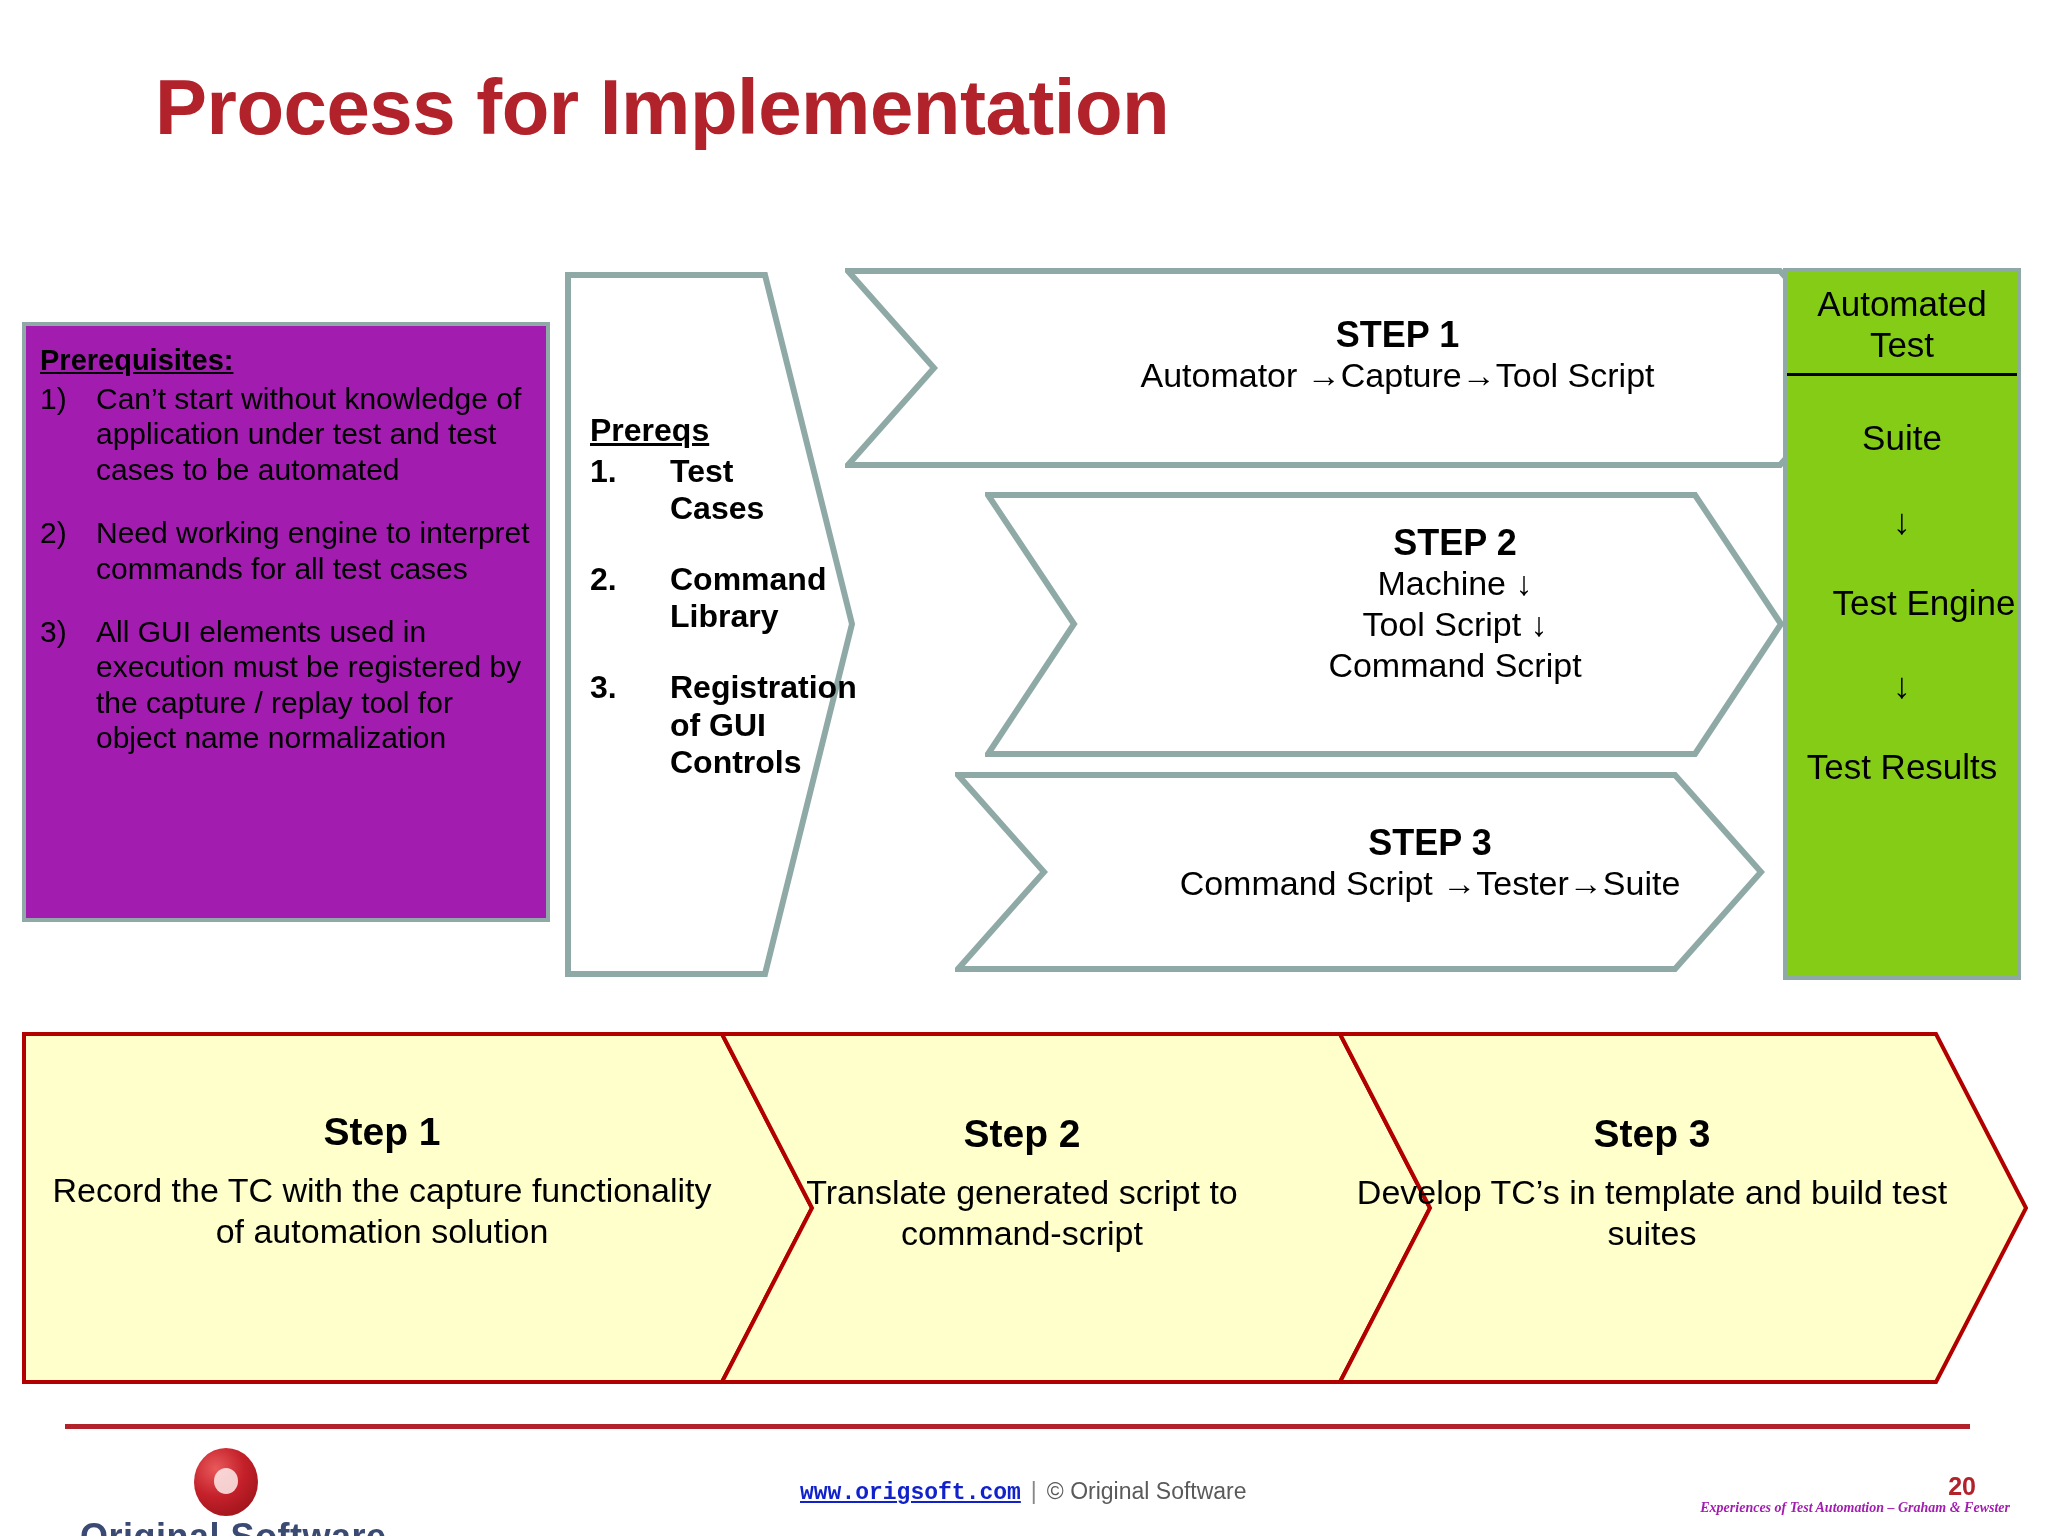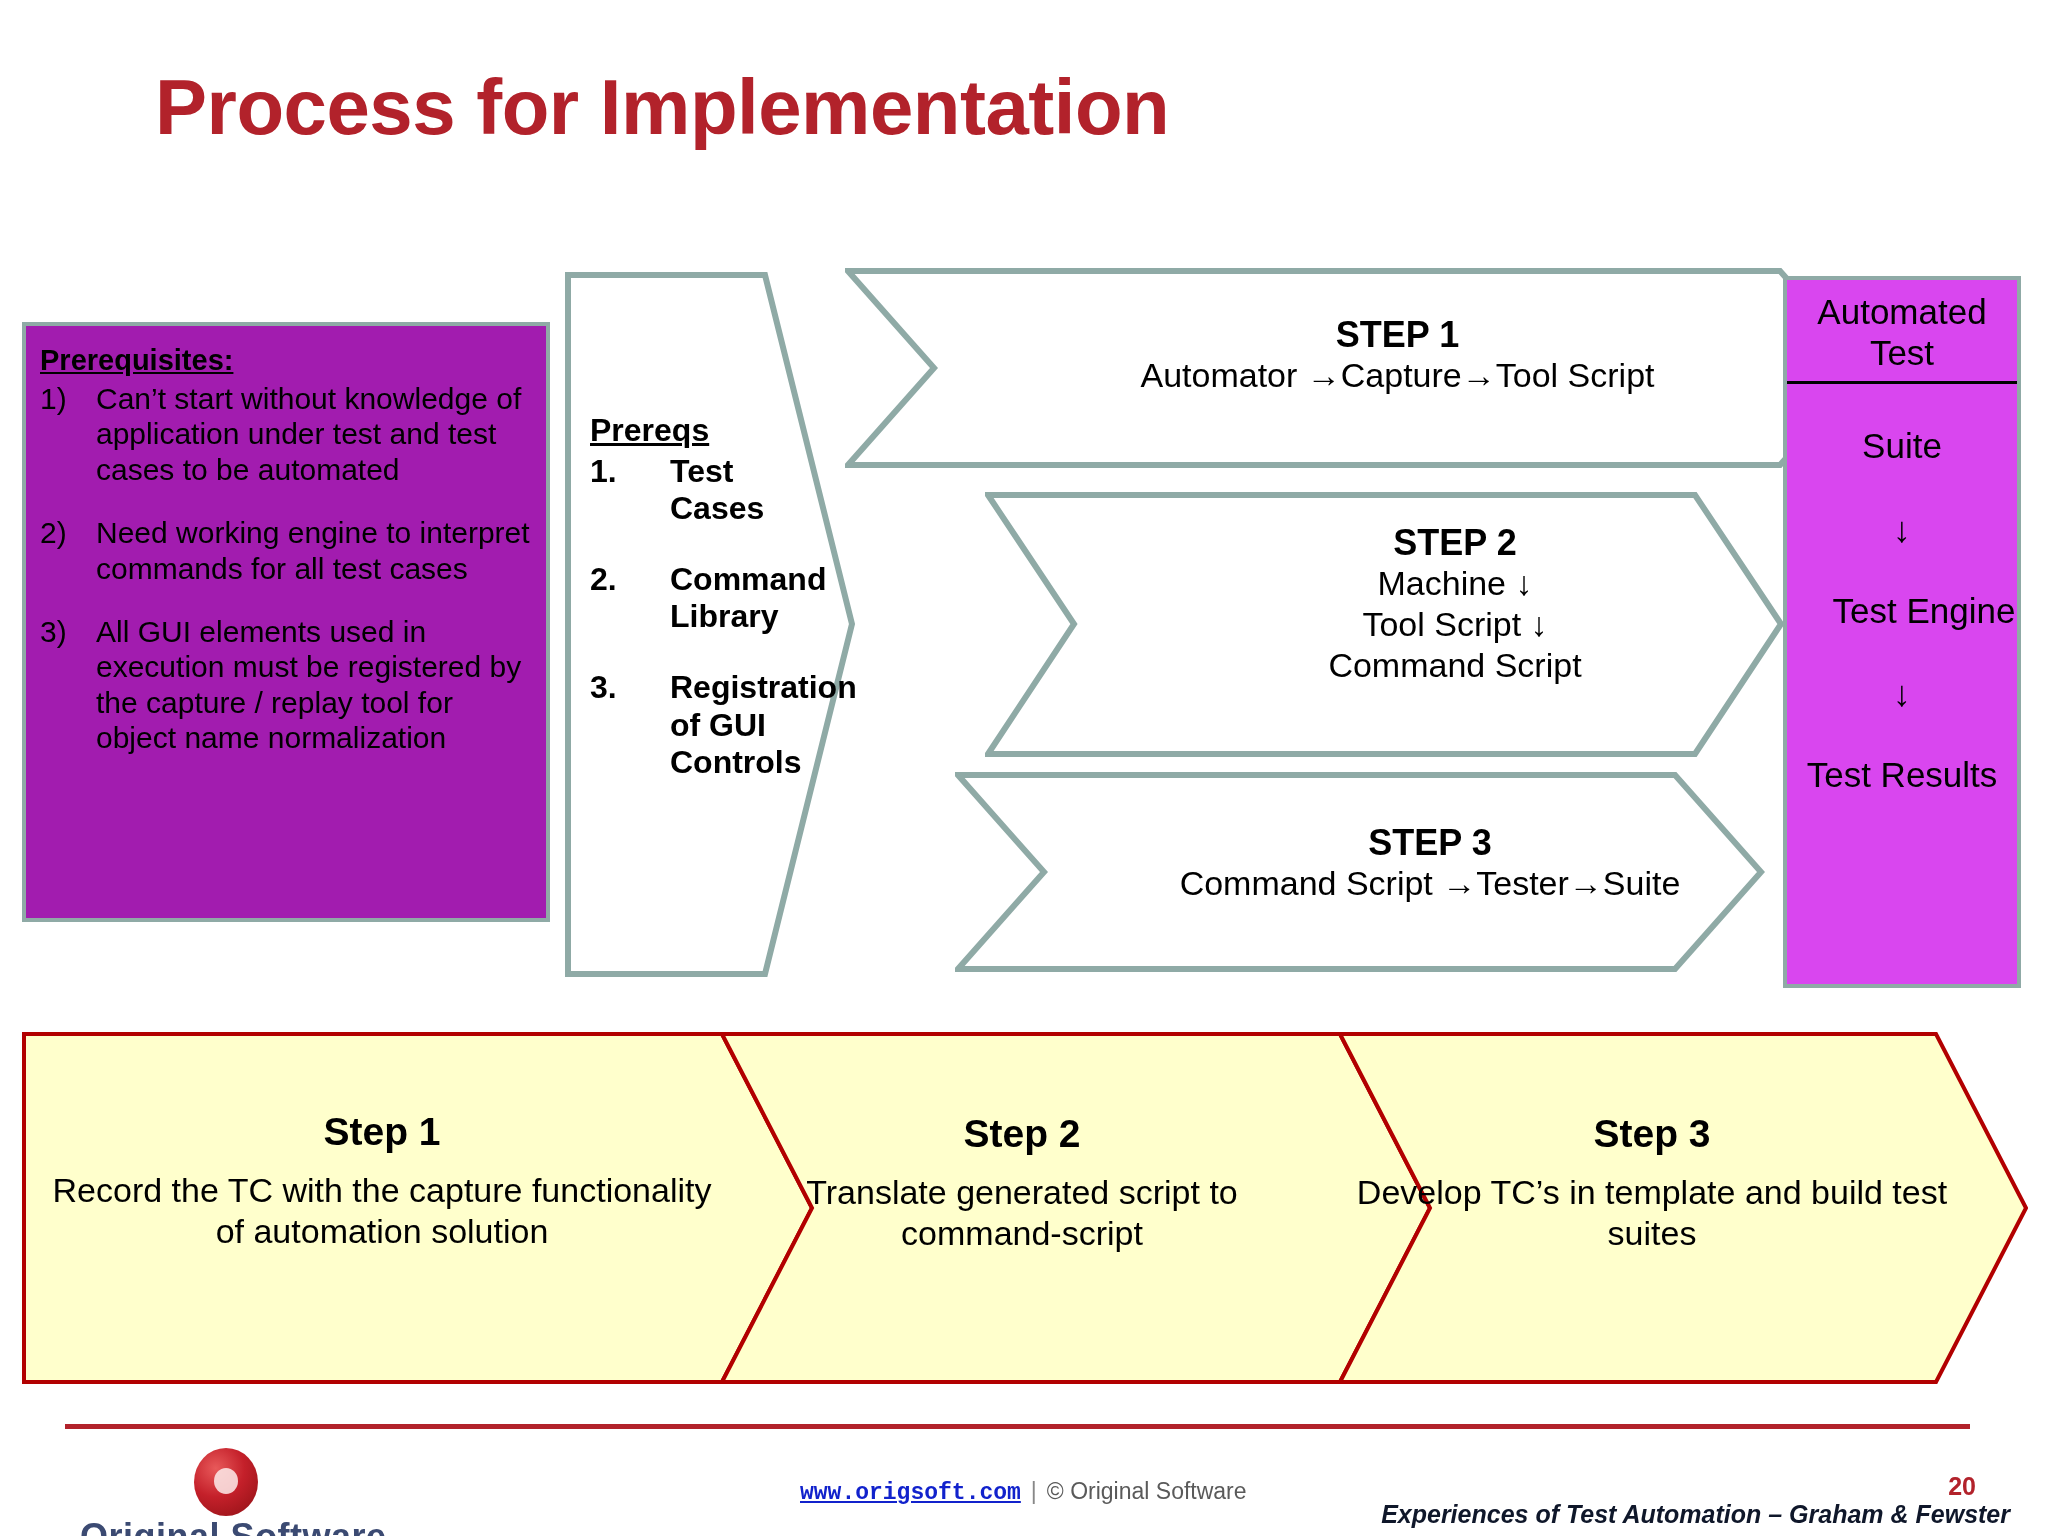--- a/index.html
+++ b/index.html
@@ -117,24 +117,24 @@
   #step1-body { top: 46px; }
   #step2-chevron { left: 985px; top: 492px; width: 800px; height: 265px; }
   #step2-body { top: 30px; left: 200px; right: 60px; }
   #step3-chevron { left: 955px; top: 772px; width: 810px; height: 200px; }
   #step3-body { top: 50px; left: 200px; right: 60px; }
 
   
   #auto-panel {
     position: absolute;
     left: 1783px;
-    top: 276px;
+    top: 268px;
     width: 238px;
     height: 712px;
-    background: #d946ef;
+    background: #84cc16;
     border: 4px solid #8FAAA6;
     box-sizing: border-box;
     text-align: center;
   }
   #auto-header {
     font-size: 35px;
     line-height: 1.16;
     padding-top: 12px;
     padding-bottom: 8px;
     border-bottom: 3px solid #000000;
@@ -237,25 +237,26 @@
     top: 1456px;
     font-size: 25px;
     font-weight: bold;
     color: #B2222B;
     margin-top: 16px;
   }
   #footer-credit {
     position: absolute;
     right: 38px;
     top: 1500px;
-    font-size: 25px;
+    font-size: 14px;
     font-style: italic;
     font-weight: bold;
-    color: #0f172a;
+    color: #a21caf;
     white-space: nowrap;
+    font-family: Liberation Serif, serif;
   }
 </style>
 </head>
 <body>
 
 <div id="slide-title">Process for Implementation</div>
 
 <div id="prereq-panel">
   <div id="prereq-heading">Prerequisites:</div>
 

